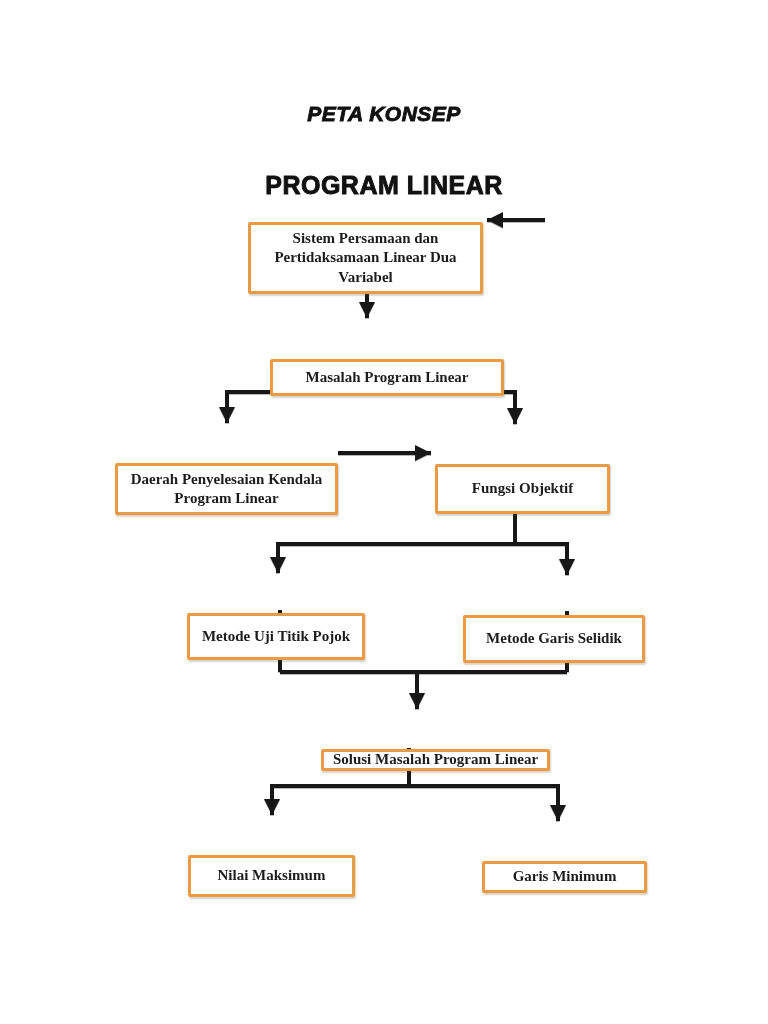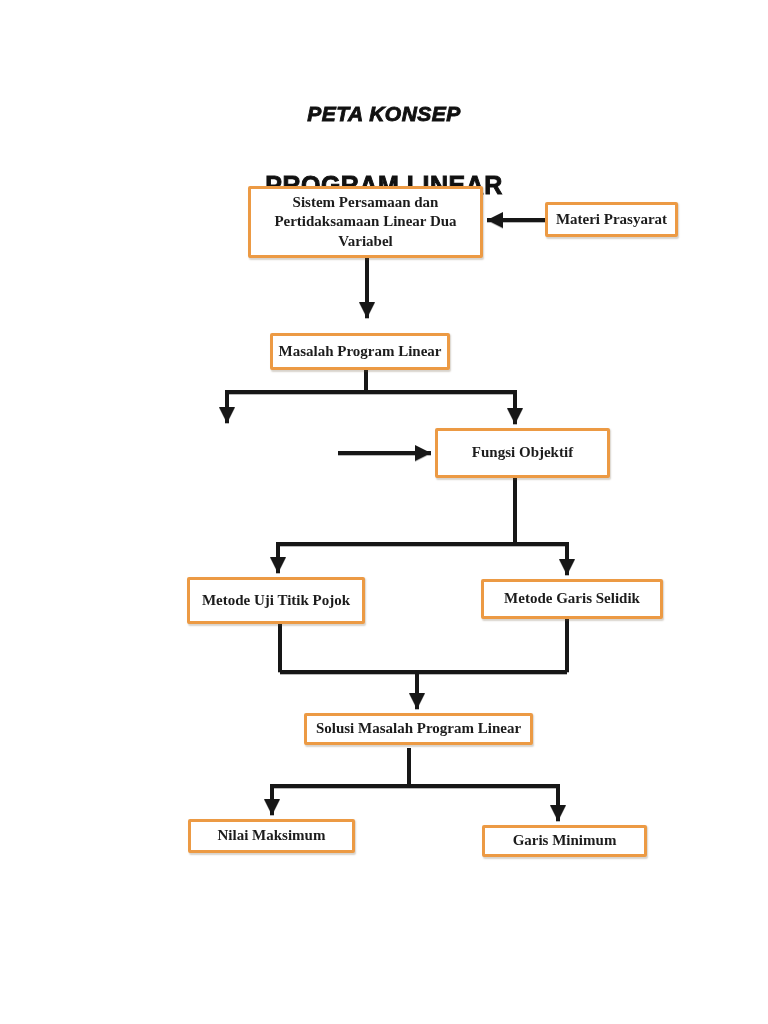--- a/index.html
+++ b/index.html
@@ -38,32 +38,33 @@
     text-align: center;
     background: var(--box-bg, #ffffff);
     border: 3px solid var(--box-border, #EC9A44);
     border-radius: 2px;
     box-shadow: 1px 1.5px 1.5px rgba(100, 80, 50, 0.25);
     color: var(--text-color, #1c1c1c);
     font-weight: bold;
     font-size: 15px;
     line-height: 1.28;
     padding: 2px 3px;
+    margin-top: 36px;
   }
   .node.oneline { white-space: nowrap; }
 
   #node-sistem   { left: 248px; top: 186px; width: 235px; height: 72px; }
   #node-materi   { left: 545px; top: 202px; width: 133px; height: 35px; }
-  #node-masalah  { left: 270px; top: 333px; width: 180px; height: 37px; }
+  #node-masalah  { left: 270px; top: 323px; width: 234px; height: 37px; }
   #node-daerah   { left: 115px; top: 427px; width: 223px; height: 52px; }
   #node-fungsi   { left: 435px; top: 428px; width: 175px; height: 50px; }
   #node-pojok    { left: 187px; top: 577px; width: 178px; height: 47px; }
-  #node-selidik  { left: 481px; top: 579px; width: 182px; height: 40px; }
-  #node-solusi   { left: 304px; top: 713px; width: 229px; height: 32px; }
-  #node-maksimum { left: 188px; top: 819px; width: 167px; height: 34px; }
+  #node-selidik  { left: 463px; top: 579px; width: 182px; height: 48px; }
+  #node-solusi   { left: 321px; top: 713px; width: 229px; height: 22px; }
+  #node-maksimum { left: 188px; top: 819px; width: 167px; height: 42px; }
   #node-minimum  { left: 482px; top: 825px; width: 165px; height: 32px; }
 
   .connector-layer {
     position: absolute;
     left: 0; top: 0;
     width: 768px;
     height: 1024px;
     filter: drop-shadow(0.5px 1px 0.6px rgba(0,0,0,0.28));
   }
   .connector-layer path {
@@ -108,24 +109,24 @@
     <path d="M280 610 V672 M567 611 V672 M280 672 H567"></path>
     <path d="M417 672 V709" marker-end="url(#arrow)"></path>
 
     <path d="M409 748 V786 M272 786 H558"></path>
     <path d="M272 784 V815" marker-end="url(#arrow)"></path>
     <path d="M558 784 V821" marker-end="url(#arrow)"></path>
   </svg>
 
   <div class="node" id="node-sistem">Sistem Persamaan dan Pertidaksamaan Linear Dua Variabel</div>
 
-  <div class="node oneline" id="node-materi">Materi Prasyarat</div>
 
   <div class="node oneline" id="node-masalah">Masalah Program Linear</div>
 
+  <div class="node" id="node-daerah">Daerah Penyelesaian Kendala Program Linear</div>
 
   <div class="node oneline" id="node-fungsi">Fungsi Objektif</div>
 
   <div class="node oneline" id="node-pojok">Metode Uji Titik Pojok</div>
 
   <div class="node oneline" id="node-selidik">Metode Garis Selidik</div>
 
   <div class="node oneline" id="node-solusi">Solusi Masalah Program Linear</div>
 
   <div class="node oneline" id="node-maksimum">Nilai Maksimum</div>

